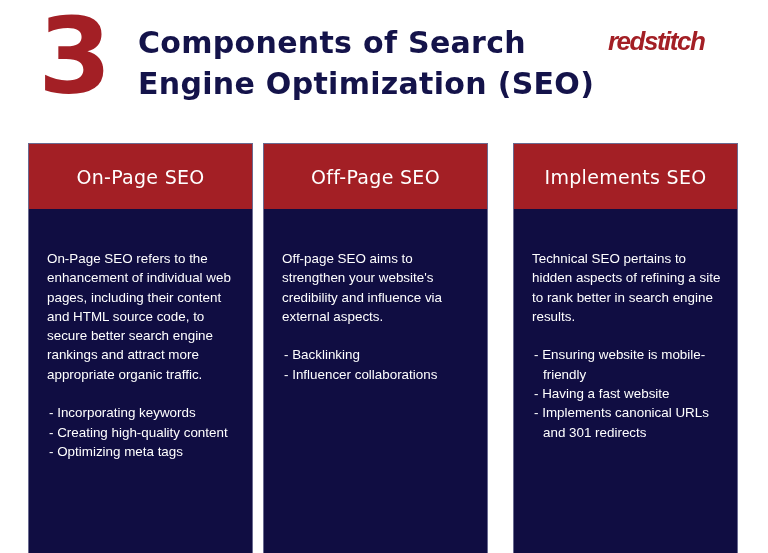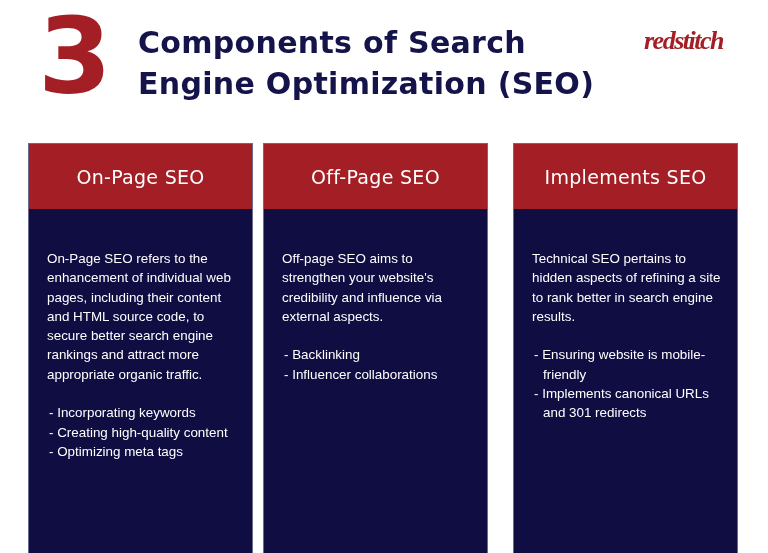--- a/index.html
+++ b/index.html
@@ -12,22 +12,22 @@
     font-family: "DejaVu Sans", sans-serif; font-weight: bold;
     font-size: 106px; line-height: 1; color: #a31f25; letter-spacing: -2px;
   }
   .title {
     position: absolute; left: 110px; top: 22px;
     color: #14134a; font-family: "DejaVu Sans", sans-serif; font-weight: bold;
     font-size: 30px; line-height: 41px; letter-spacing: 0.3px; margin-left: 28px;
   }
   .title div { white-space: nowrap; }
   .logo {
-    position: absolute; left: 644px; top: 26px;
-    font-family: Liberation Serif, serif; font-style: italic; font-weight: bold;
+    position: absolute; left: 608px; top: 26px;
+    font-family: Liberation Sans, sans-serif; font-style: italic; font-weight: bold;
     font-size: 26px; color: #a31f25; letter-spacing: -1.5px;
   }
   .card {
     position: absolute; top: 143px; width: 225px; height: 464px;
     background: #100d42; border: 1px solid #6a6a90; box-sizing: border-box;
   }
   .card-header {
     height: 65px; background: #a31f25; color: #ffffff;
     display: flex; align-items: center; justify-content: center;
     font-family: "DejaVu Sans", sans-serif; font-size: 19px; letter-spacing: 0.3px;
@@ -73,16 +73,17 @@
     </ul>
   </div>
 </div>
 
 <div class="card" style="left:513px;">
   <div class="card-header">Implements SEO</div>
   <div class="card-body">
     <p class="card-desc">Technical SEO pertains to hidden aspects of refining a site to rank better in search engine results.</p>
     <ul class="bullets">
       <li>Ensuring website is mobile-friendly</li>
+      <li>Having a fast website</li>
       <li>Implements canonical URLs and 301 redirects</li>
     </ul>
   </div>
 </div>
 
 </body></html>

